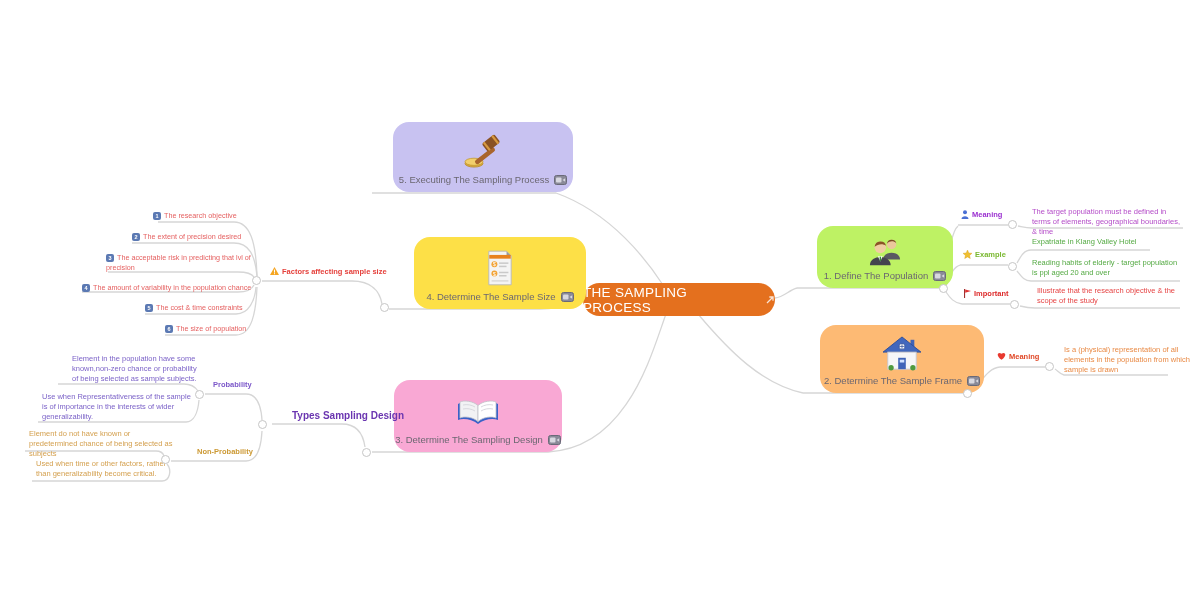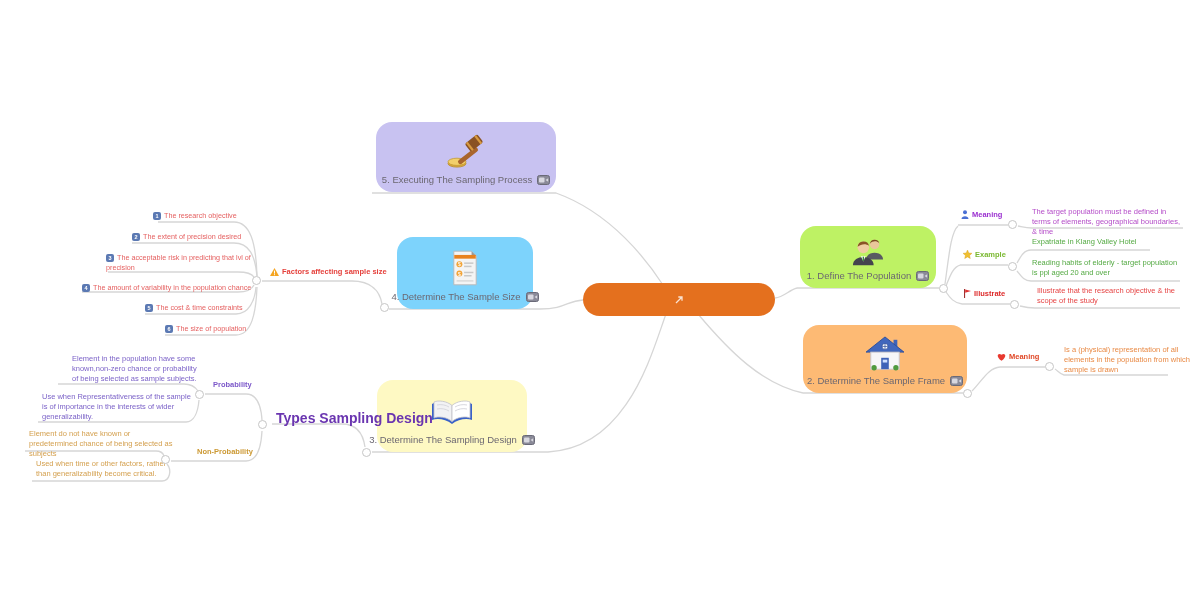--- a/index.html
+++ b/index.html
@@ -8,44 +8,45 @@
     background:#ffffff;font-family:"Liberation Sans",sans-serif;
   }
   .wires{position:absolute;left:0;top:0;pointer-events:none}
   .wires path{fill:none;stroke:#d6d6d6;stroke-width:1.3px}
 
   
   .topic{
     position:absolute;border-radius:16px;box-sizing:border-box;
     display:flex;flex-direction:column;align-items:center;justify-content:flex-end;
     padding:8px 6px 7px 6px;
+    margin-left:17px;
   }
   .topic .big{flex:1;display:flex;align-items:center;justify-content:center}
   .topic .lbl{
     font-size:9.5px;color:#6b6771;display:flex;align-items:center;gap:5px;white-space:nowrap;
   }
   .t1{left:800px;top:226px;width:136px;height:62px;background:#bef264}
   .t2{left:803px;top:325px;width:164px;height:68px;background:#fdba74}
-  .t3{left:377px;top:380px;width:150px;height:72px;background:#fef9c3}
-  .t4{left:397px;top:237px;width:136px;height:72px;background:#7dd3fc}
+  .t3{left:377px;top:380px;width:168px;height:72px;background:#f9a8d4}
+  .t4{left:397px;top:237px;width:172px;height:72px;background:#fde047}
   .t5{left:376px;top:122px;width:180px;height:70px;background:#c8c2f1}
 
   
   .root{
     position:absolute;left:583px;top:283px;width:192px;height:33px;
     background:#e4701e;border-radius:17px;color:#fff;
     display:flex;align-items:center;justify-content:center;gap:7px;
     font-size:13.5px;letter-spacing:.3px;
   }
 
   
   .note{position:absolute;font-size:7.5px;line-height:1.35}
   .fitem{position:absolute;font-size:7.2px;line-height:1.35;color:#e56060;white-space:nowrap}
   .fitem.wrap{white-space:normal}
-  .blabel{position:absolute;font-weight:bold;font-size:7.5px;display:flex;align-items:flex-end;gap:3px;white-space:nowrap}
+  .blabel{position:absolute;font-weight:bold;font-size:7.5px;display:flex;align-items:flex-start;gap:3px;white-space:nowrap}
 
   .badge{
     display:inline-block;background:#5b79b3;color:#fff;font-size:5.5px;font-weight:bold;
     width:8px;height:8px;line-height:8px;text-align:center;border-radius:2px;
     vertical-align:0px;margin-right:3px;
   }
   .handle{
     position:absolute;width:9px;height:9px;border-radius:50%;
     background:#fff;border:1.2px solid #c6c6c6;box-sizing:border-box;
   }
@@ -95,20 +96,21 @@
   <path d="M 946 292 C 950 298 954 303 962 304"></path>
   <path d="M 962 304 L 1010 304"></path>
   <path d="M 1020 306 C 1024 307 1028 308 1035 308 L 1180 308"></path>
 
   <path d="M 972 391 C 982 381 988 368 1000 367"></path>
   <path d="M 1000 367 L 1045 367"></path>
   <path d="M 1055 369 C 1058 371 1060 374 1064 375 L 1168 375"></path>
 </svg>
 
 <div class="root">
+  <span>THE SAMPLING PROCESS</span>
   <svg width="10" height="10">
     <path d="M2 8 L8 2 M4.3 2 H8 V5.7" stroke="rgba(255,255,255,.8)" stroke-width="1.3" fill="none"></path>
   </svg>
 </div>
 
 <div class="topic t5">
   <span class="big">
     <svg width="44" height="36" viewBox="0 0 44 36">
       <ellipse cx="13" cy="29.5" rx="9" ry="3.6" fill="#d9a93e" stroke="#b98a28" stroke-width=".8"></ellipse>
       <ellipse cx="13" cy="27.8" rx="9" ry="3.6" fill="#f2cf6b" stroke="#c49a30" stroke-width=".8"></ellipse>
@@ -244,21 +246,21 @@
 <div class="fitem" style="left:82px;top:283px">
   <span class="badge">4</span><span>The amount of variability in the population chance</span>
 </div>
 <div class="fitem" style="left:145px;top:303px">
   <span class="badge">5</span><span>The cost &amp; time constraints</span>
 </div>
 <div class="fitem" style="left:165px;top:324px">
   <span class="badge">6</span><span>The size of population</span>
 </div>
 
-<div class="blabel" style="left:276px;top:410px;font-size:14px;color:#6a35b0">
+<div class="blabel" style="left:292px;top:410px;font-size:10px;color:#6a35b0">
   <span>Types Sampling Design</span>
 </div>
 <div class="blabel" style="left:213px;top:380px;color:#7b57c9">
   <span>Probability</span>
 </div>
 <div class="note c-purple" style="left:72px;top:354px;width:128px">
   <span>Element in the population have some known,non-zero chance or probability of being selected as sample subjects.</span>
 </div>
 <div class="note c-purple" style="left:42px;top:392px;width:152px">
   <span>Use when Representativeness of the sample is of importance in the interests of wider generalizability.</span>
@@ -295,21 +297,21 @@
 </div>
 <div class="note c-green" style="left:1032px;top:258px;width:148px">
   <span>Reading habits of elderly - target population is ppl aged 20 and over</span>
 </div>
 
 <div class="blabel" style="left:963px;top:289px;color:#dd2a2a">
   <svg width="8" height="9">
     <rect x="1" y="0" width="1.1" height="9" fill="#a03030"></rect>
     <path d="M2.2 0.4 L8 1.9 L2.2 3.8 Z" fill="#e03030"></path>
   </svg>
-  <span>Illustrate</span>
+  <span>Important</span>
 </div>
 <div class="note c-red" style="left:1037px;top:286px;width:142px">
   <span>Illustrate that the research objective &amp; the scope of the study</span>
 </div>
 
 <div class="blabel" style="left:997px;top:352px;color:#e04827">
   <svg width="9" height="8">
     <path d="M4.5 7.8 C-1.8 3.6 0.9 -0.9 4.5 1.7 C8.1 -0.9 10.8 3.6 4.5 7.8 Z" fill="#e8392f"></path>
   </svg>
   <span>Meaning</span>

